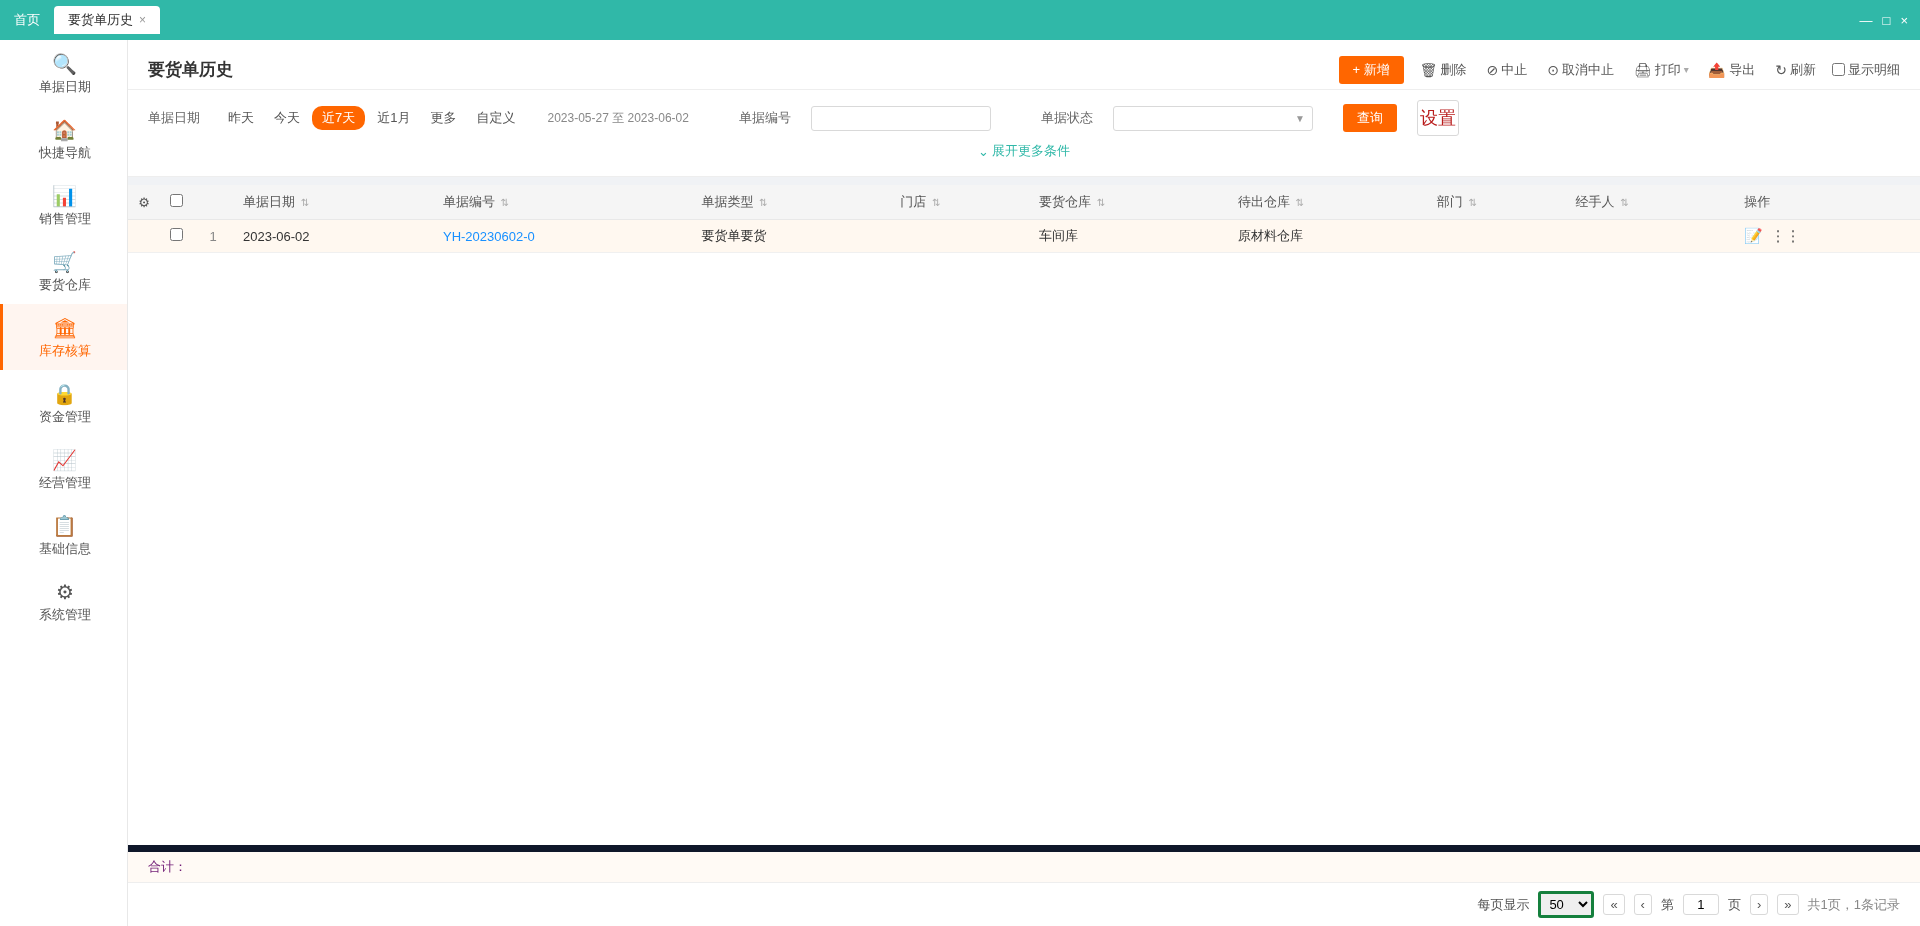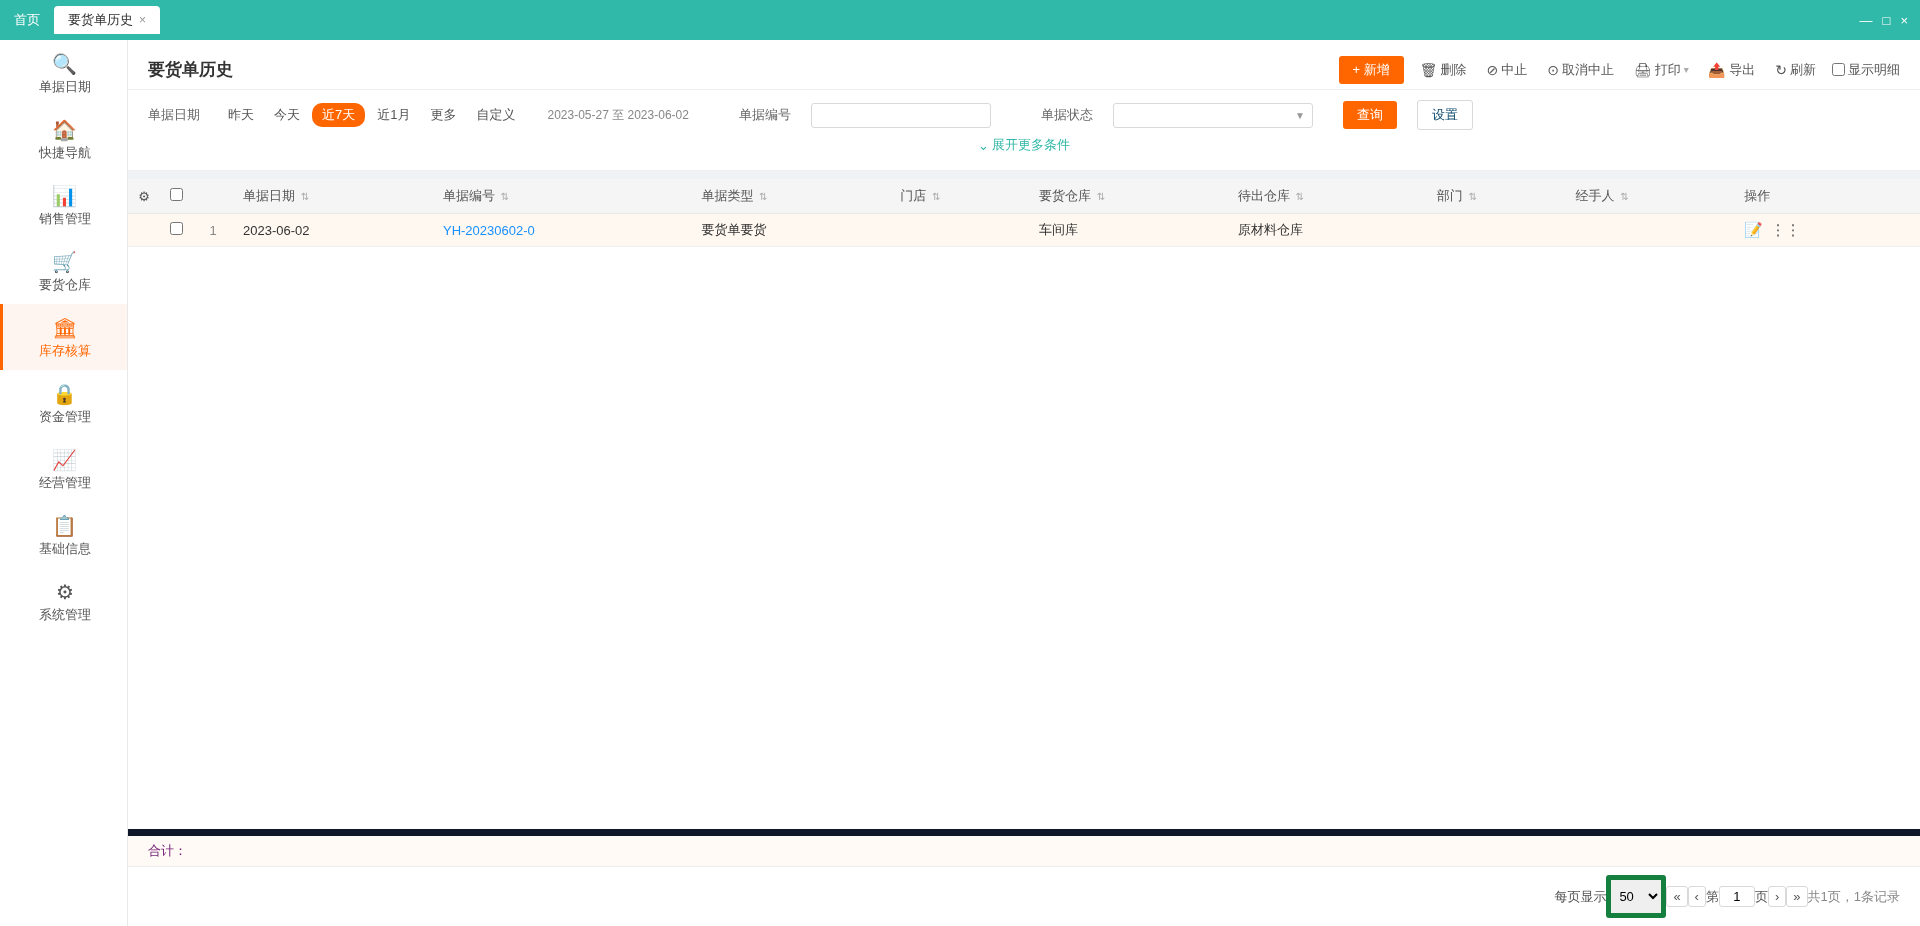--- a/index.html
+++ b/index.html
@@ -132,26 +132,26 @@
       color: #fff;
       border: none;
       border-radius: 3px;
       padding: 5px 14px;
       cursor: pointer;
       font-size: 13px;
       white-space: nowrap;
     }
     .btn-secondary {
       background: #fff;
-      color: #0c4a6e;
+      color: #b91c1c;
       border: 1px solid #d9d9d9;
       border-radius: 3px;
-      padding: 5px 14px;
-      cursor: pointer;
-      font-size: 13px;
+      padding: 5px 2px;
+      cursor: pointer;
+      font-size: 18px;
       white-space: nowrap;
     }
     .display-detail-cb {
       display: flex;
       align-items: center;
       gap: 3px;
       cursor: pointer;
       font-size: 13px;
       color: #555;
     }
@@ -313,29 +313,29 @@
     }
 
     
     .pagination {
       background: #fff;
       border-top: 1px solid #eee;
       padding: 8px 20px;
       display: flex;
       align-items: center;
       justify-content: flex-end;
-      gap: 0;
+      gap: 9px;
       font-size: 13px;
       color: #555;
       flex-shrink: 0;
     }
     .pagination select {
-      border: 5px solid #15803d;
-      border-radius: 3px;
-      padding: 8px 4px;
+      border: 3px solid #15803d;
+      border-radius: 3px;
+      padding: 2px 4px;
       font-size: 13px;
       outline: none;
     }
     .page-btn {
       border: 1px solid #d9d9d9;
       background: #fff;
       border-radius: 3px;
       padding: 2px 6px;
       cursor: pointer;
       font-size: 13px;

